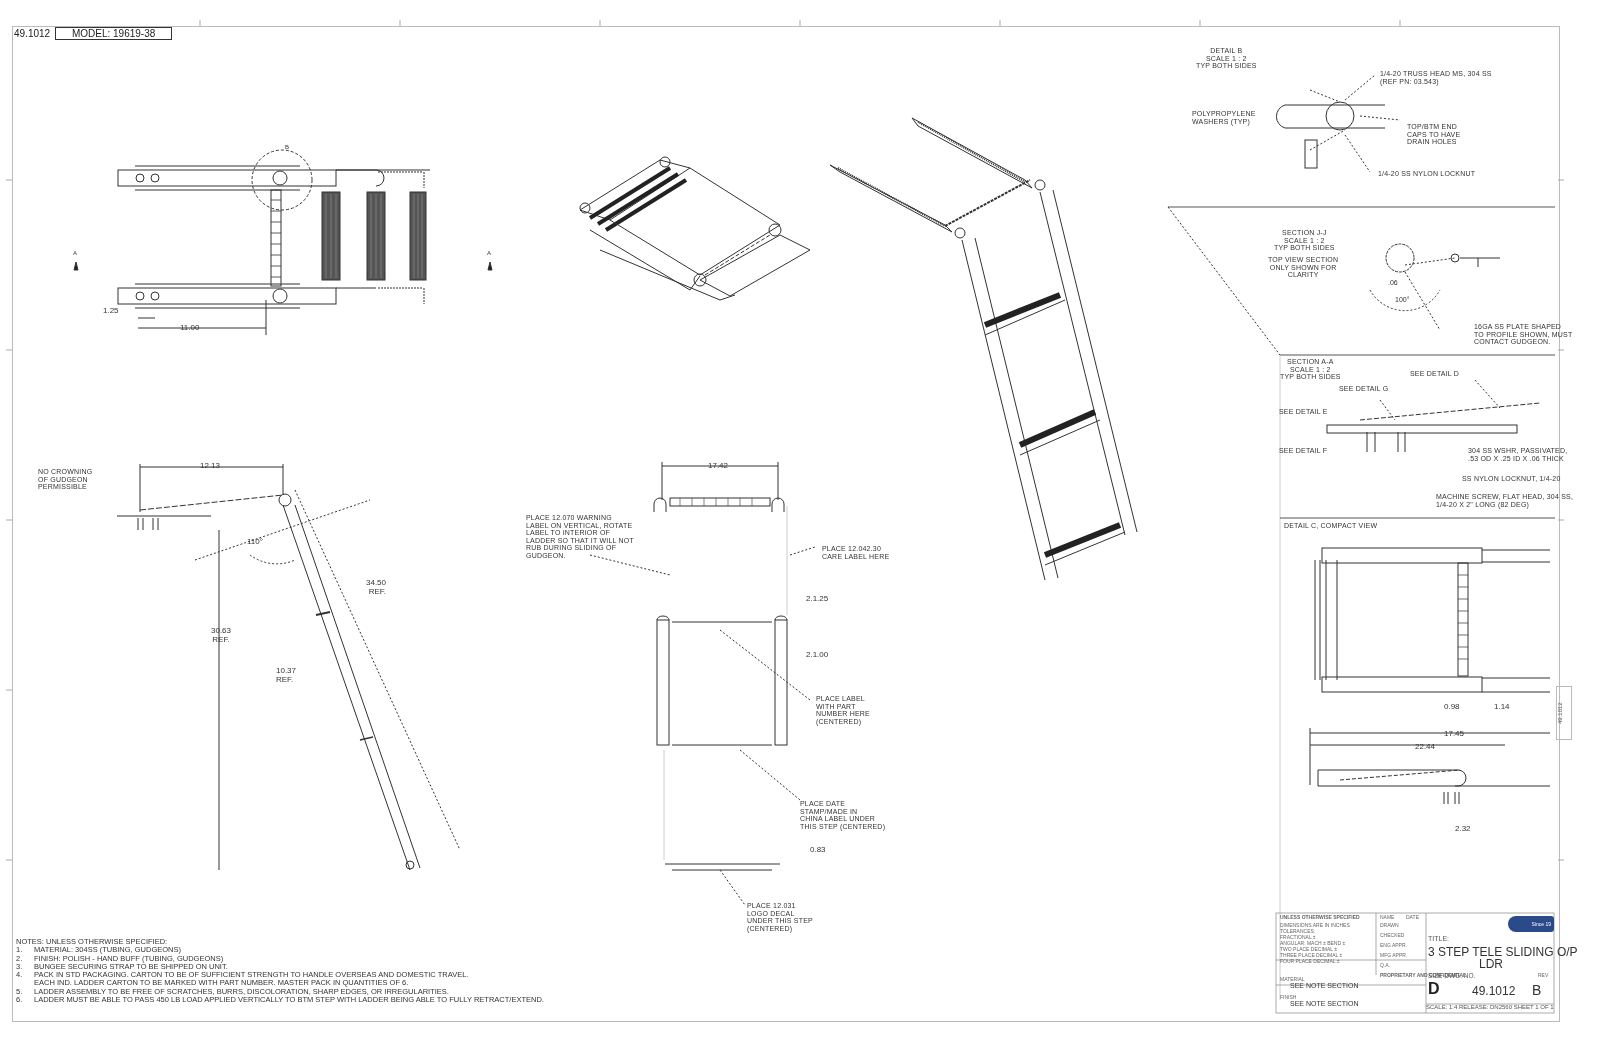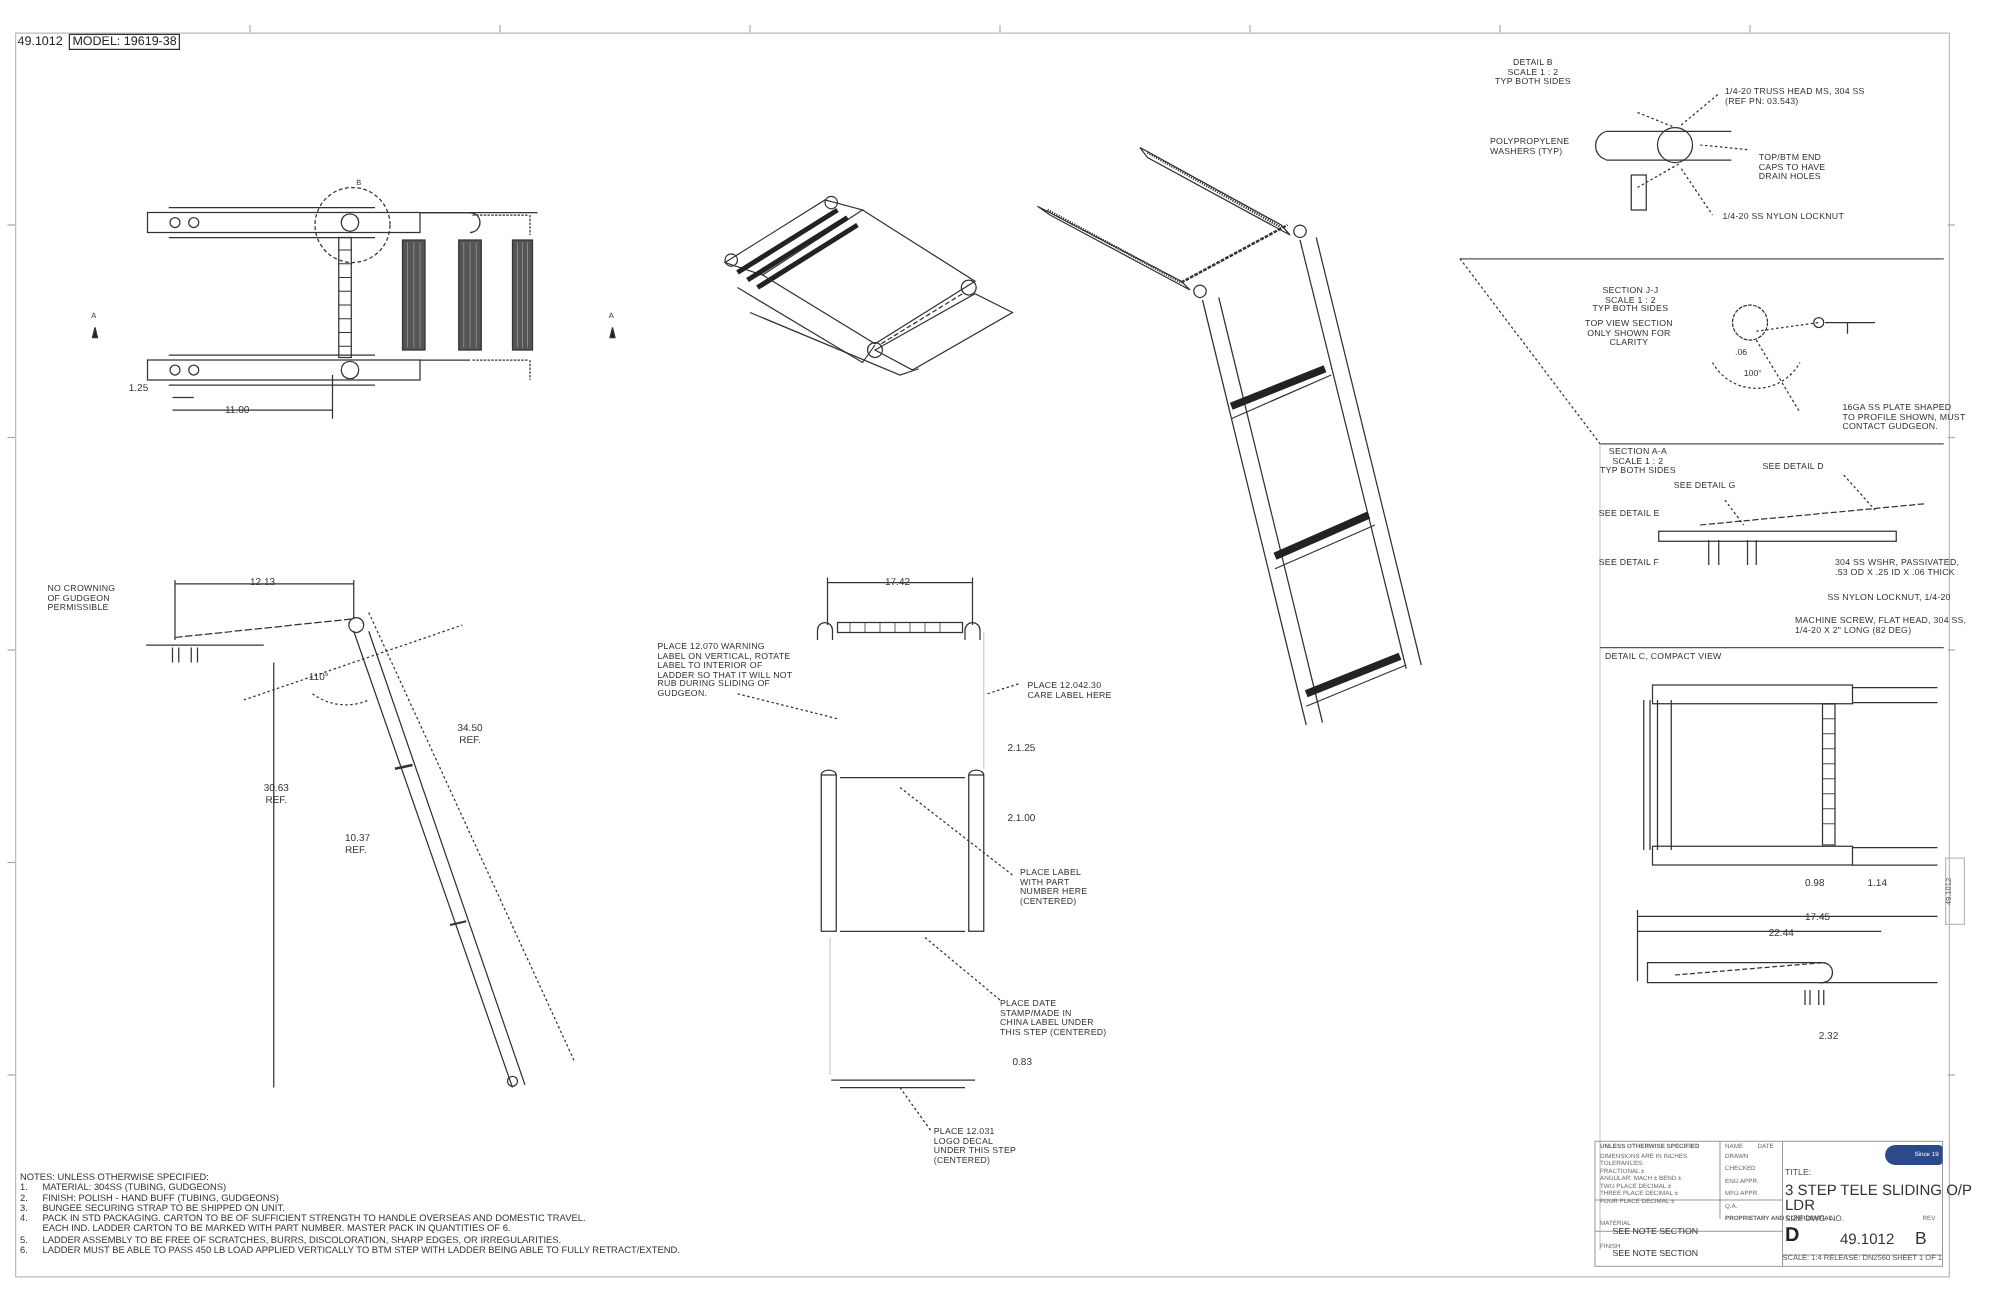--- a/index.html
+++ b/index.html
@@ -6,29 +6,29 @@
   body { width: 1600px; height: 1039px; position: relative; overflow: hidden;
          font-family: "Liberation Sans", sans-serif; color: #222; }
   .sheet { position: absolute; left: 0; top: 0; width: 1600px; height: 1039px; }
   .frame { position: absolute; left: 12px; top: 26px; width: 1546px; height: 994px;
            border: 1px solid #bbb; }
   .lbl { position: absolute; font-size: 7px; line-height: 7.5px; letter-spacing: 0.2px;
          color: #333; text-transform: uppercase; white-space: pre; }
   .lbl.c { text-align: center; }
   .dim { position: absolute; font-size: 8px; color: #333; white-space: pre; }
   .header-tag { position: absolute; left: 14px; top: 28px; font-size: 10px; color: #222; }
-  .header-tag .model { border: 1px solid #333; padding: 0 2px; margin-left: 2px; }
+  .header-tag .model { border: 1px solid #333; padding: 0 16px; margin-left: 2px; }
   svg { position: absolute; left: 0; top: 0; }
   .notes { position: absolute; left: 16px; top: 938px; font-size: 7.5px; line-height: 8.3px;
            color: #333; text-transform: uppercase; }
   .notes .row { display: flex; }
   .notes .num { width: 18px; }
   .tb { position: absolute; left: 1276px; top: 910px; width: 278px; height: 104px;
         font-size: 6px; color: #555; }
-  .tb .title { position: absolute; left: 152px; top: 36px; font-size: 12px; color: #333; width: 126px; line-height: 12px; }
+  .tb .title { position: absolute; left: 152px; top: 36px; font-size: 12px; color: #333; width: 126px; text-align: center; line-height: 12px; }
   .tb .title-lbl { position: absolute; left: 152px; top: 25px; font-size: 7px; }
   .tb .size { position: absolute; left: 152px; top: 62px; font-size: 6.5px; }
   .tb .size-val { position: absolute; left: 152px; top: 70px; font-size: 16px; font-weight: bold; color: #222; }
   .tb .dwg { position: absolute; left: 196px; top: 74px; font-size: 12px; color: #333; }
   .tb .rev { position: absolute; left: 256px; top: 72px; font-size: 14px; color: #333; }
   .tb .scale { position: absolute; left: 150px; top: 94px; font-size: 6px; white-space: nowrap; }
   .tb .logo { position: absolute; left: 232px; top: 6px; width: 46px; height: 16px;
               background: #2a4a8a; border-radius: 8px 3px 3px 8px; color: #fff; font-size: 5px;
               text-align: right; padding-right: 3px; box-sizing: border-box; line-height: 16px; }
   .tb .small { position: absolute; font-size: 5px; color: #666; white-space: pre; line-height: 6px; }
@@ -275,21 +275,21 @@
   <div class="dim" style="left:487px;top:250px;font-size:6px">A</div>
   <div class="dim" style="left:285px;top:144px;font-size:6px">B</div>
 
   <div class="lbl" style="left:38px;top:468px">NO CROWNING
 OF GUDGEON
 PERMISSIBLE</div>
   <div class="dim" style="left:200px;top:461px">12.13</div>
   <div class="dim" style="left:247px;top:537px">110°</div>
   <div class="dim" style="left:211px;top:626px;text-align:center">30.63
 REF.</div>
-  <div class="dim" style="left:366px;top:578px;text-align:center">34.50
+  <div class="dim" style="left:366px;top:578px;text-align:right">34.50
 REF.</div>
   <div class="dim" style="left:276px;top:666px;text-align:left">10.37
 REF.</div>
 
   <div class="dim" style="left:708px;top:461px">17.42</div>
   <div class="lbl" style="left:526px;top:514px">PLACE 12.070 WARNING
 LABEL ON VERTICAL, ROTATE
 LABEL TO INTERIOR OF
 LADDER SO THAT IT WILL NOT
 RUB DURING SLIDING OF

